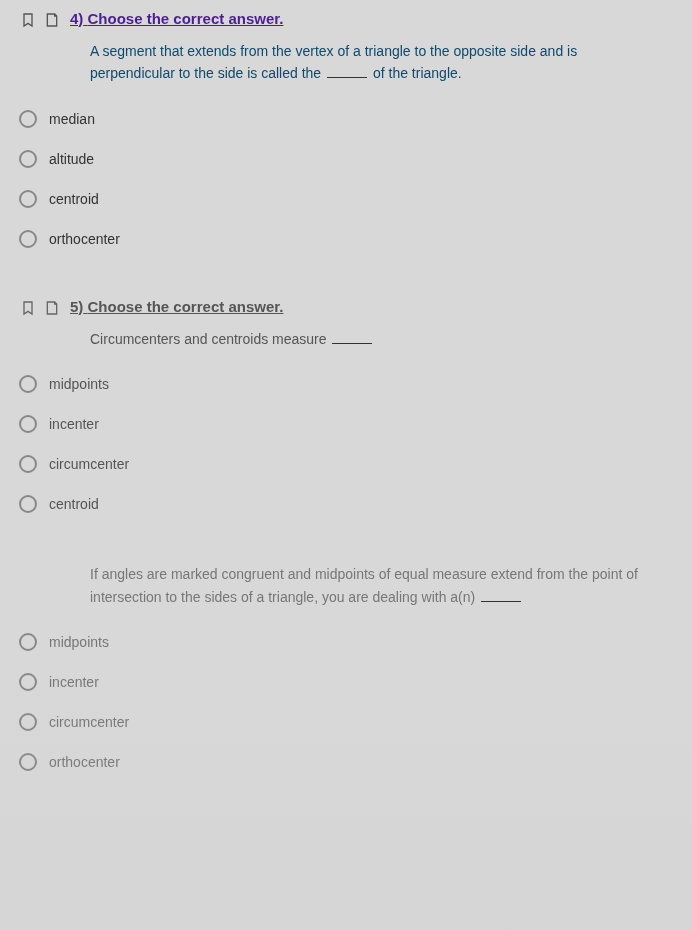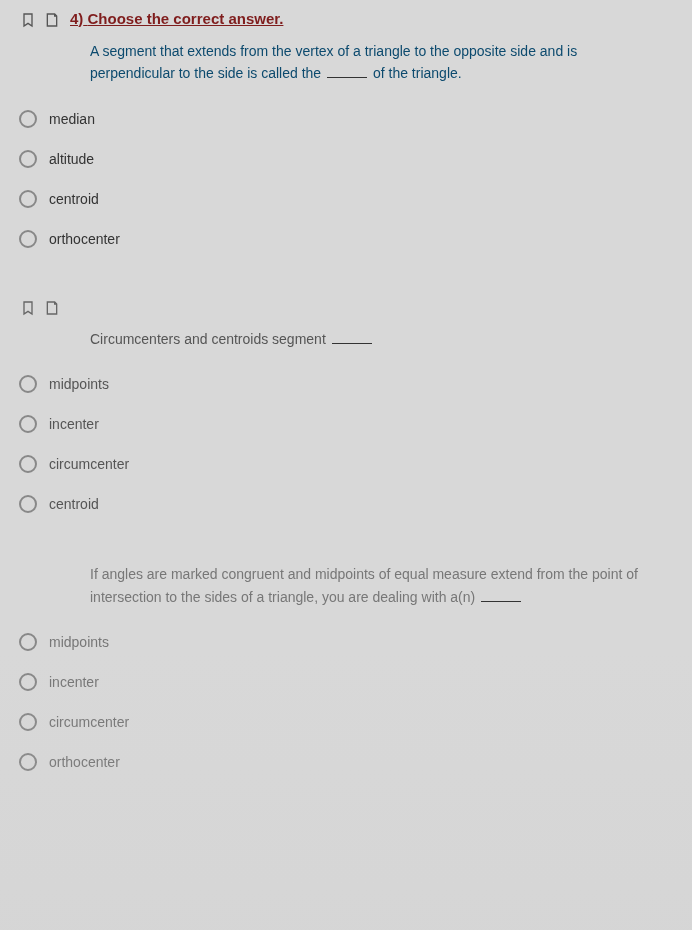--- a/index.html
+++ b/index.html
@@ -25,21 +25,21 @@
   }
   .q-header .icons {
     display: flex;
     gap: 8px;
     margin-top: 2px;
   }
   .q-title {
     font-weight: bold;
     font-size: 15px;
     text-decoration: underline;
-    color: #7f1d1d;
+    color: #4c1d95;
   }
   .q-text {
     margin-left: 90px;
     font-size: 14px;
     line-height: 1.6;
     color: #0c4a6e;
     margin-bottom: 25px;
     max-width: 550px;
   }
   .options {
@@ -135,23 +135,26 @@
   <div class="q-header">
     <div class="icons">
       <svg class="icon-svg" viewBox="0 0 24 24" fill="none" stroke="#666" stroke-width="2">
           <path d="M6 3h12v18l-6-4-6 4V3z"></path>
         </svg>
       <svg class="icon-svg" viewBox="0 0 24 24" fill="none" stroke="#666" stroke-width="2">
           <path d="M5 3h11l3 3v15H5V3z"></path>
           <path d="M16 3v3h3"></path>
         </svg>
     </div>
+    <div>
+      <span class="q-title"><span>5)</span> <span>Choose the correct answer.</span></span>
+    </div>
   </div>
   <div class="q-text">
-    <span>Circumcenters and centroids segment</span>
+    <span>Circumcenters and centroids measure</span>
     <span class="blank"></span>
     <span></span>
   </div>
   <div class="options">
     <div class="option">
       <div class="radio"></div>
       <span class="opt-label">midpoints</span>
     </div>
     <div class="option">
       <div class="radio"></div>

